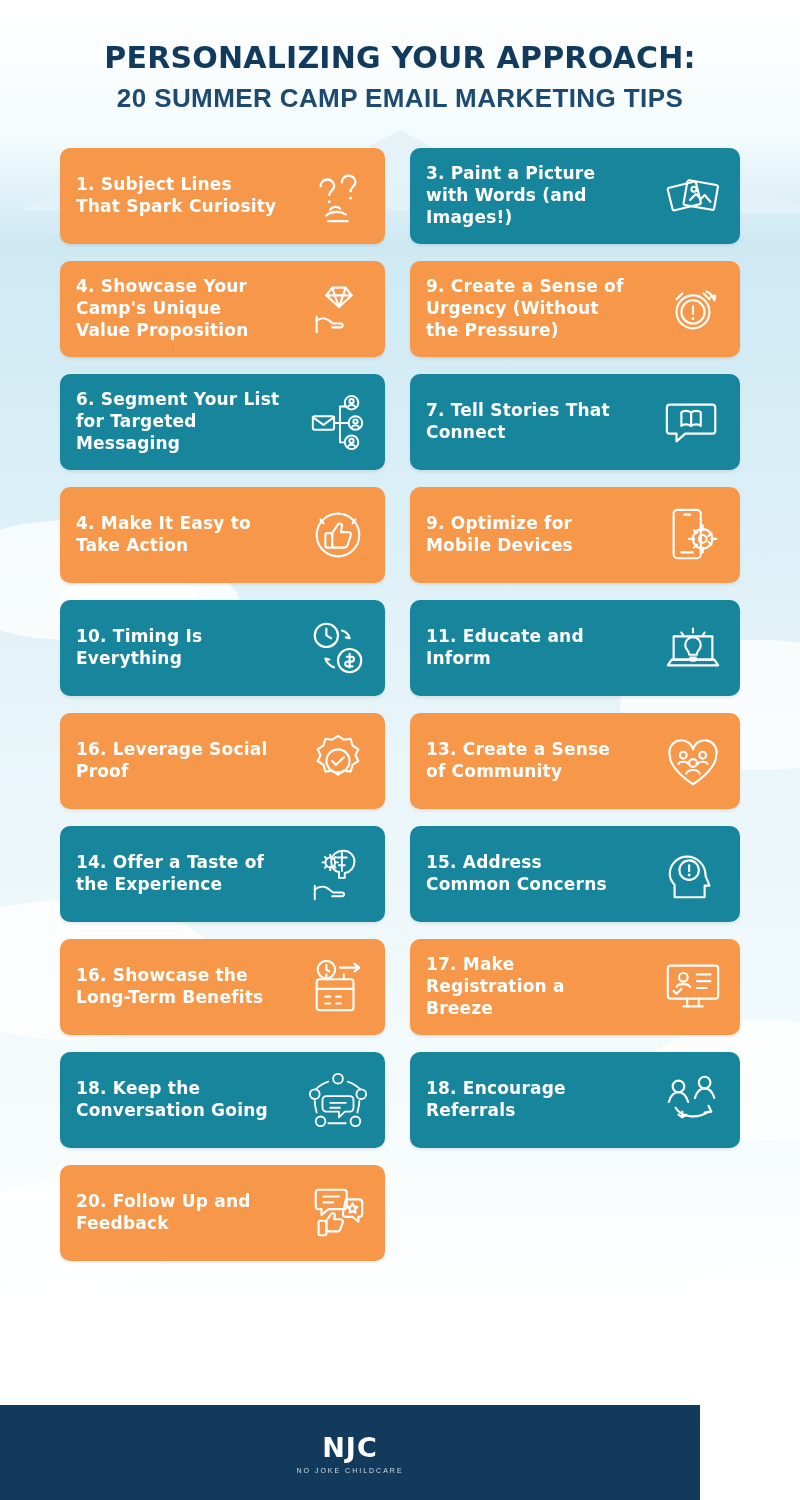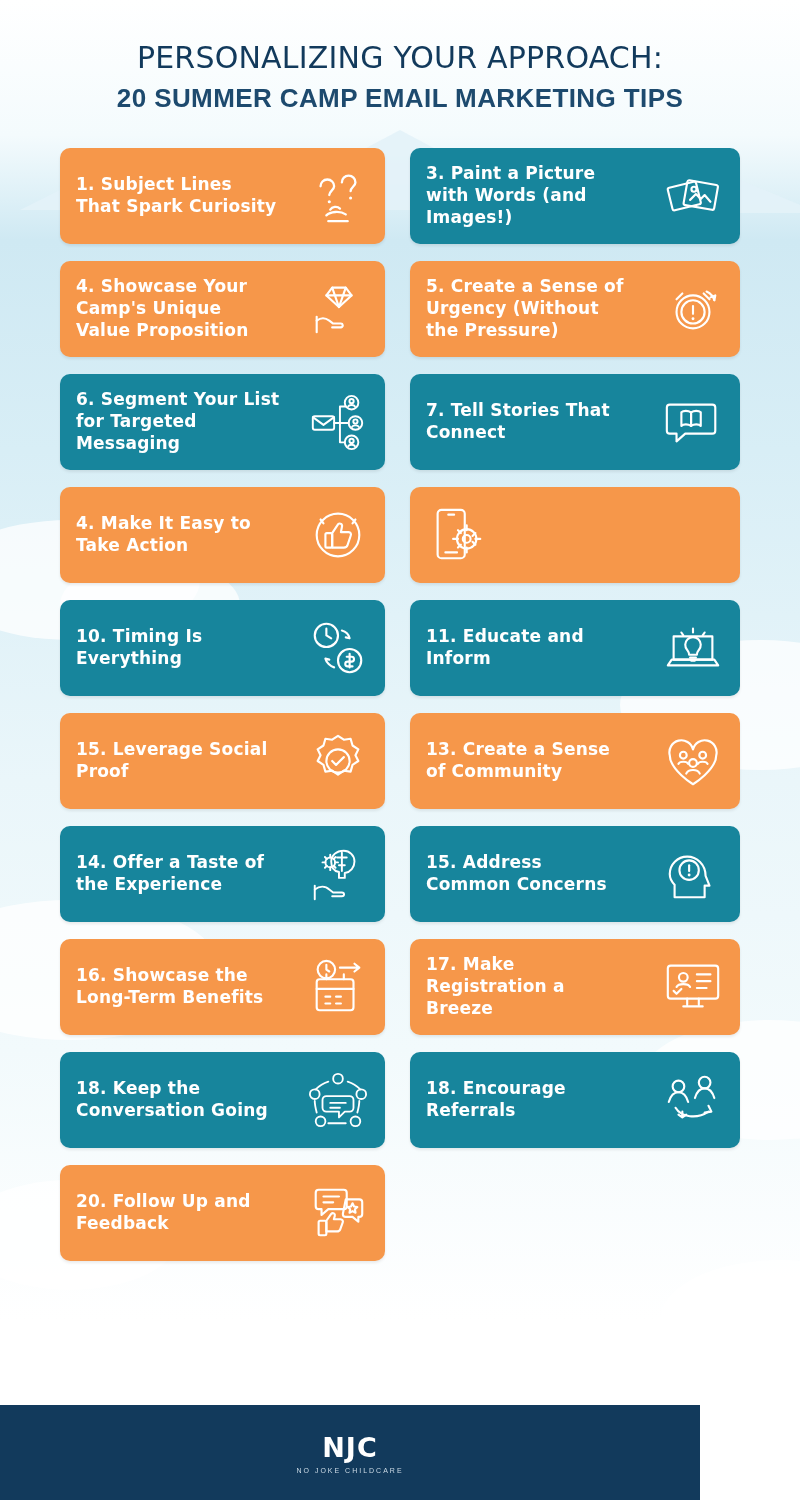--- a/index.html
+++ b/index.html
@@ -37,21 +37,21 @@
   }
 
   header.head {
     position: relative;
     z-index: 5;
     padding: 42px 30px 18px 30px;
     text-align: center;
   }
   .title-main {
     font-size: 30px;
-    font-weight: normal;
+    font-weight: bold;
     letter-spacing: 0.2px;
     color: #123a5c;
     text-transform: uppercase;
     font-family: "DejaVu Sans", sans-serif;
     line-height: 1.05;
   }
   .title-sub {
     margin-top: 10px;
     font-size: 26px;
     font-weight: bold;
@@ -190,21 +190,21 @@
         <svg viewBox="0 0 64 64" width="62" height="62" fill="none" stroke="#ffffff" stroke-width="2.2" stroke-linecap="round" stroke-linejoin="round">
           <path d="M26 10h14l6 8-13 12L20 18z"></path>
           <path d="M26 10l7 20 7-20M20 18h26"></path>
           <path d="M10 44c4-3 9-3 13 0l4 3h8c2 0 3 3 0 4H26"></path>
           <path d="M10 40v16"></path>
         </svg>
       </div>
     </div>
 
     <div class="card orange">
-      <div class="card-text">5. Create a Sense of Urgency (Without the Pressure)</div>
+      <div class="card-text">9. Create a Sense of Urgency (Without the Pressure)</div>
       <div class="card-icon">
         <svg viewBox="0 0 64 64" width="62" height="62" fill="none" stroke="#ffffff" stroke-width="2.2" stroke-linecap="round" stroke-linejoin="round">
           <circle cx="32" cy="35" r="17"></circle>
           <circle cx="32" cy="35" r="12"></circle>
           <path d="M32 29v8"></path>
             <circle cx="32" cy="42" r="1.5" fill="#fff" stroke="none"></circle>
           <path d="M15 22l6-6M49 22l-6-6"></path>
           <path d="M46 14c4 2 7 5 8 9"></path>
             <path d="M50 20l5-2-1 5"></path>
         </svg>
@@ -248,20 +248,21 @@
         <svg viewBox="0 0 64 64" width="62" height="62" fill="none" stroke="#ffffff" stroke-width="2.2" stroke-linecap="round" stroke-linejoin="round">
           <circle cx="32" cy="32" r="22"></circle>
           <path d="M26 30l6-9c2-2 5 0 4 3l-1 5h8c2 0 3 2 2 4l-3 9c-.5 2-2 3-4 3H26z"></path>
           <rect x="19" y="30" width="7" height="15" rx="1.5"></rect>
           <path d="M14 16l3 4M50 16l-3 4"></path>
         </svg>
       </div>
     </div>
 
     <div class="card orange">
+      <div class="card-text">9. Optimize for Mobile Devices</div>
       <div class="card-icon">
         <svg viewBox="0 0 64 64" width="62" height="62" fill="none" stroke="#ffffff" stroke-width="2.2" stroke-linecap="round" stroke-linejoin="round">
           <rect x="12" y="6" width="28" height="50" rx="4"></rect>
           <path d="M23 11h6"></path>
             <path d="M20 50h12"></path>
           <circle cx="42" cy="36" r="10"></circle>
             <circle cx="42" cy="36" r="4"></circle>
           <path d="M42 22v5M42 45v5M28 36h5M51 36h5M33 27l3 3M51 42l-3-3M33 45l3-3M51 30l-3 3"></path>
         </svg>
       </div>
@@ -287,21 +288,21 @@
           <path d="M12 20h40v24H12z"></path>
             <path d="M6 50h52l-4-6H10z"></path>
           <path d="M26 34a8 8 0 1112 0c-1.5 2-2 3-2 5h-8c0-2-.5-3-2-5z"></path>
           <path d="M29 42h6M30 45h4"></path>
           <path d="M32 12v4M20 16l2 3M44 16l-2 3"></path>
         </svg>
       </div>
     </div>
 
     <div class="card orange">
-      <div class="card-text">15. Leverage Social Proof</div>
+      <div class="card-text">16. Leverage Social Proof</div>
       <div class="card-icon">
         <svg viewBox="0 0 64 64" width="62" height="62" fill="none" stroke="#ffffff" stroke-width="2.2" stroke-linecap="round" stroke-linejoin="round">
           <path d="M32 6l6 4 7-1 2 7 6 4-3 6 3 6-6 4-2 7-7-1-6 4-6-4-7 1-2-7-6-4 3-6-3-6 6-4 2-7 7 1z"></path>
           <circle cx="32" cy="32" r="12"></circle>
           <path d="M26 32l4 4 8-8"></path>
         </svg>
       </div>
     </div>
 
     <div class="card orange">

